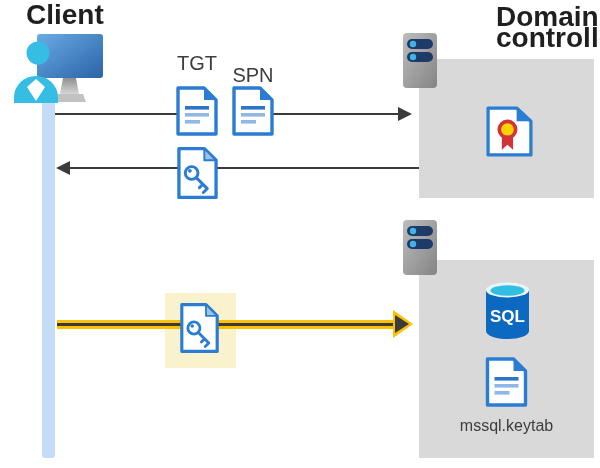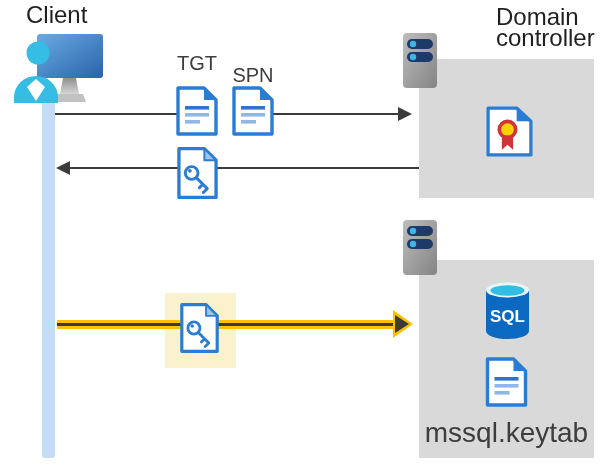--- a/index.html
+++ b/index.html
@@ -1,23 +1,23 @@
 <!DOCTYPE html>
 <html><head>
 <meta charset="utf-8">
 <style>
   html,body{margin:0;padding:0;background:#ffffff;}
   .canvas{
     position:relative;width:600px;height:468px;background:#ffffff;overflow:hidden;
     font-family:"Liberation Sans","DejaVu Sans",sans-serif;
   }
   .abs{position:absolute;}
-  .h1{font-size:24px;font-weight:400;color:#1f1f1f;line-height:21px;}
+  .h1{font-size:28px;font-weight:700;color:#1f1f1f;line-height:21px;}
   .ticklabel{font-size:20px;font-weight:400;color:#3d3d3d;text-align:center;}
-  .keytab-label{font-size:28px;font-weight:400;color:#3d3d3d;text-align:center;}
+  .keytab-label{font-size:16px;font-weight:400;color:#3d3d3d;text-align:center;}
   .box{background:#d9d9d9;z-index:0;}
   .vline{background:#c5dcf7;border-radius:3px;z-index:0;}
   .dline{background:#3b3b3b;z-index:1;}
   .head{width:0;height:0;z-index:1;}
   .head-right{border-top:7px solid transparent;border-bottom:7px solid transparent;border-left:14px solid #3b3b3b;}
   .head-left{border-top:7px solid transparent;border-bottom:7px solid transparent;border-right:14px solid #3b3b3b;}
   .yband{background:#ffc000;z-index:2;}
   .ycenter{background:#3b3b3b;z-index:2;}
   .yhead{border-top:14px solid transparent;border-bottom:14px solid transparent;border-left:20px solid #ffc000;z-index:2;}
   .yhead-dark{border-top:9px solid transparent;border-bottom:9px solid transparent;border-left:14px solid #3b3b3b;z-index:3;}

